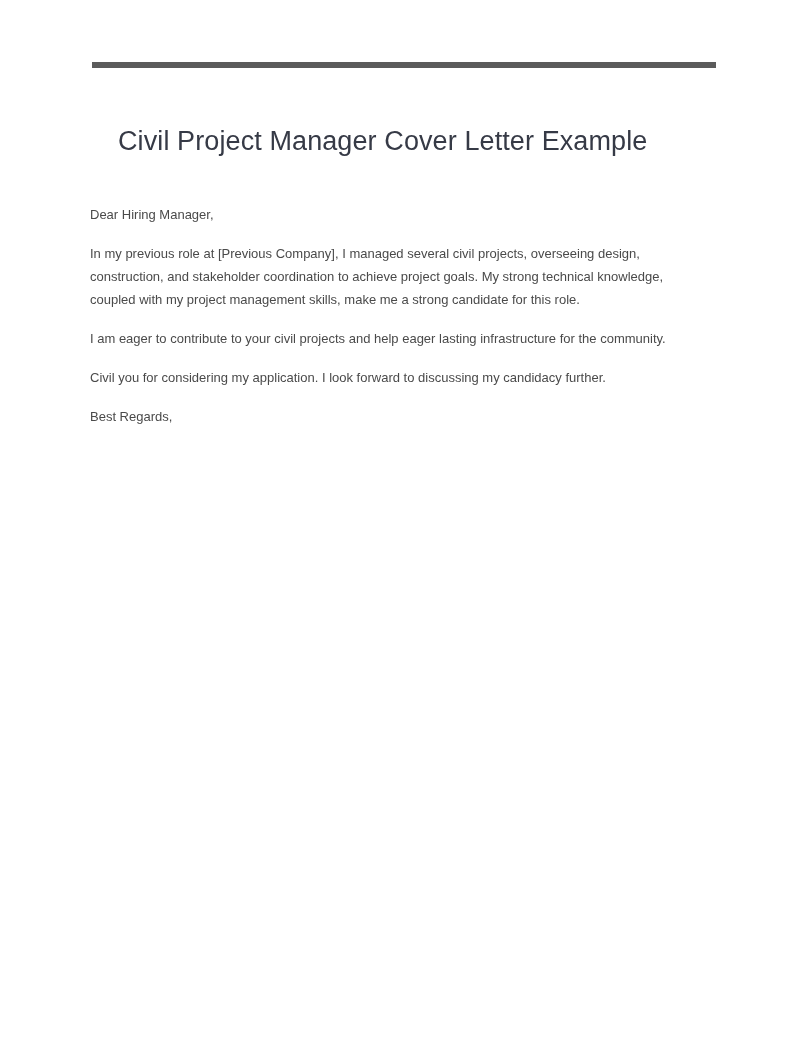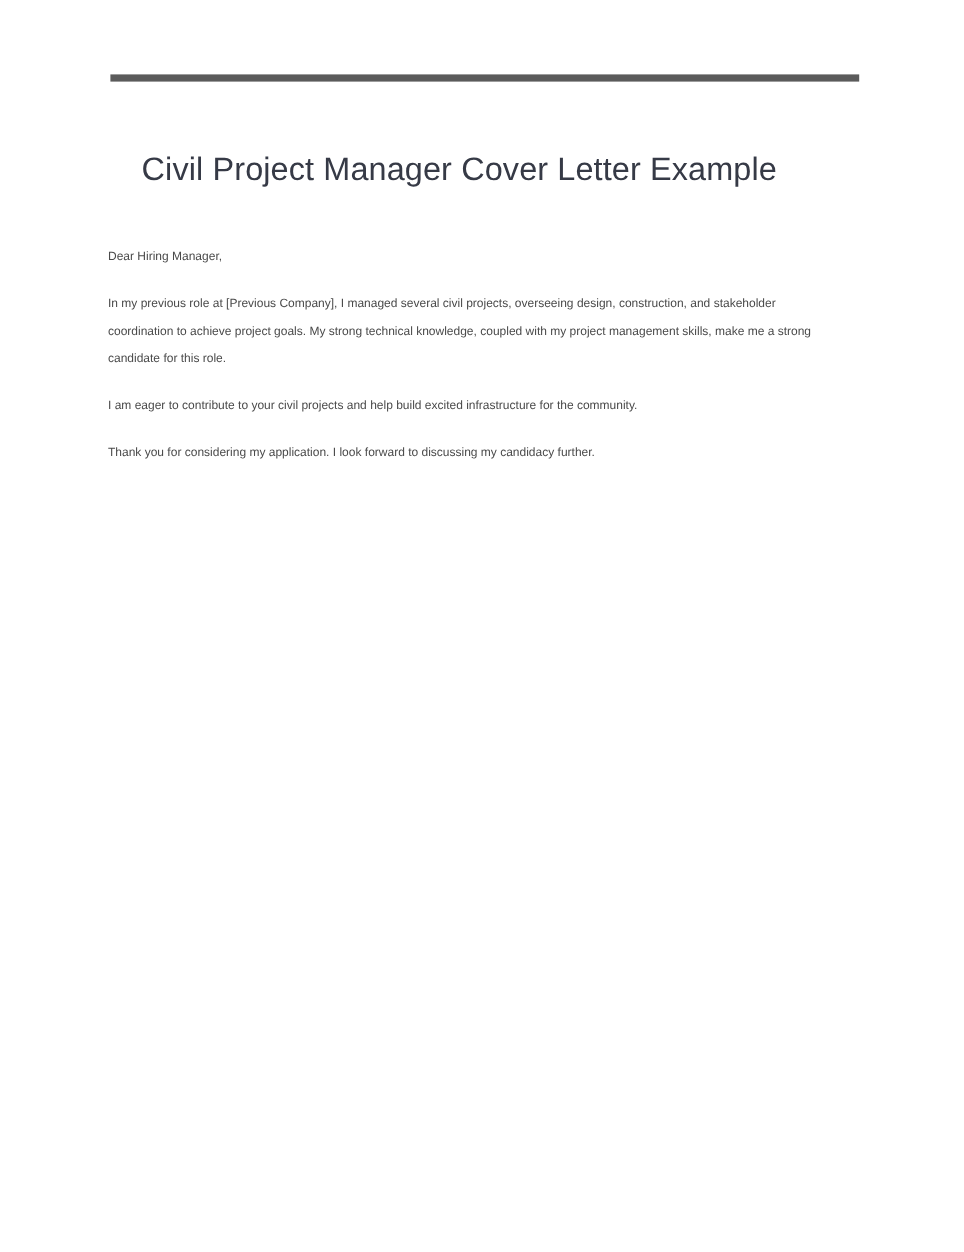--- a/index.html
+++ b/index.html
@@ -33,32 +33,33 @@
     line-height: 38px;
     white-space: nowrap;
     letter-spacing: 0.1px;
   }
   .letter {
     position: absolute;
     left: 90px;
     top: 203px;
     width: 600px;
     color: #4a4a4a;
-    font-size: 10px;
+    font-size: 13px;
     line-height: 23px;
   }
   .letter p {
     margin: 0 0 16px 0;
   }
 </style>
 </head>
 <body>
 
 <div class="top-rule"></div>
 
 <h1 class="title">Civil Project Manager Cover Letter Example</h1>
 
 <div class="letter">
   <p>Dear Hiring Manager,</p>
   <p>In my previous role at [Previous Company], I managed several civil projects, overseeing design, construction, and stakeholder coordination to achieve project goals. My strong technical knowledge, coupled with my project management skills, make me a strong candidate for this role.</p>
-  <p>I am eager to contribute to your civil projects and help build excited infrastructure for the community.</p>
-  <p>Thank you for considering my application. I look forward to discussing my candidacy further.</p>
+  <p>I am eager to contribute to your civil projects and help eager lasting infrastructure for the community.</p>
+  <p>Civil you for considering my application. I look forward to discussing my candidacy further.</p>
+  <p>Best Regards,</p>
 </div>
 
 </body></html>

